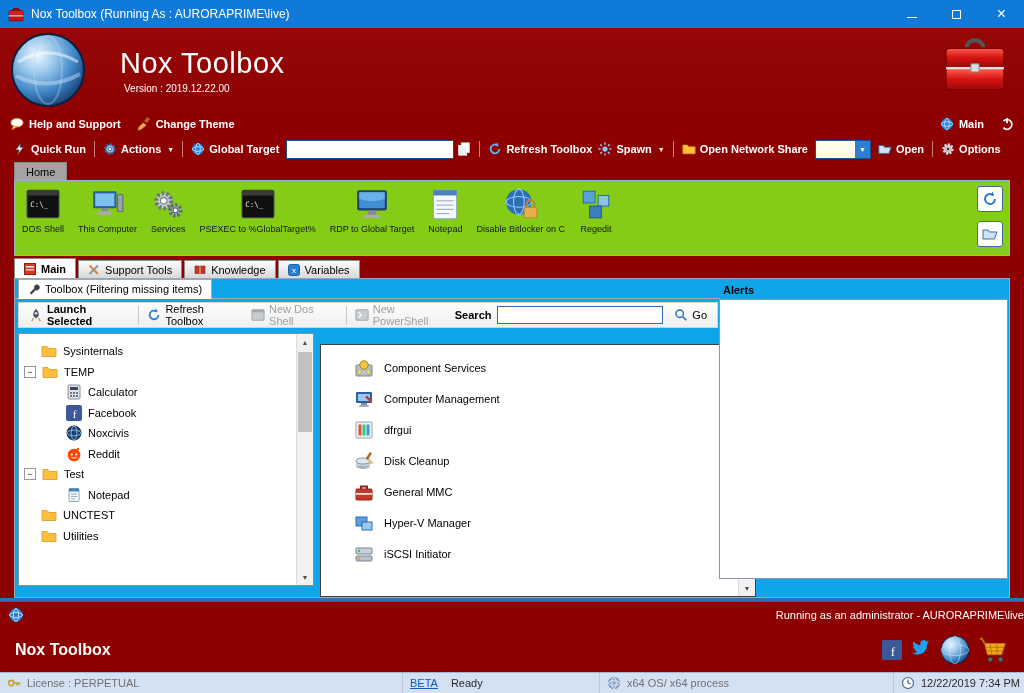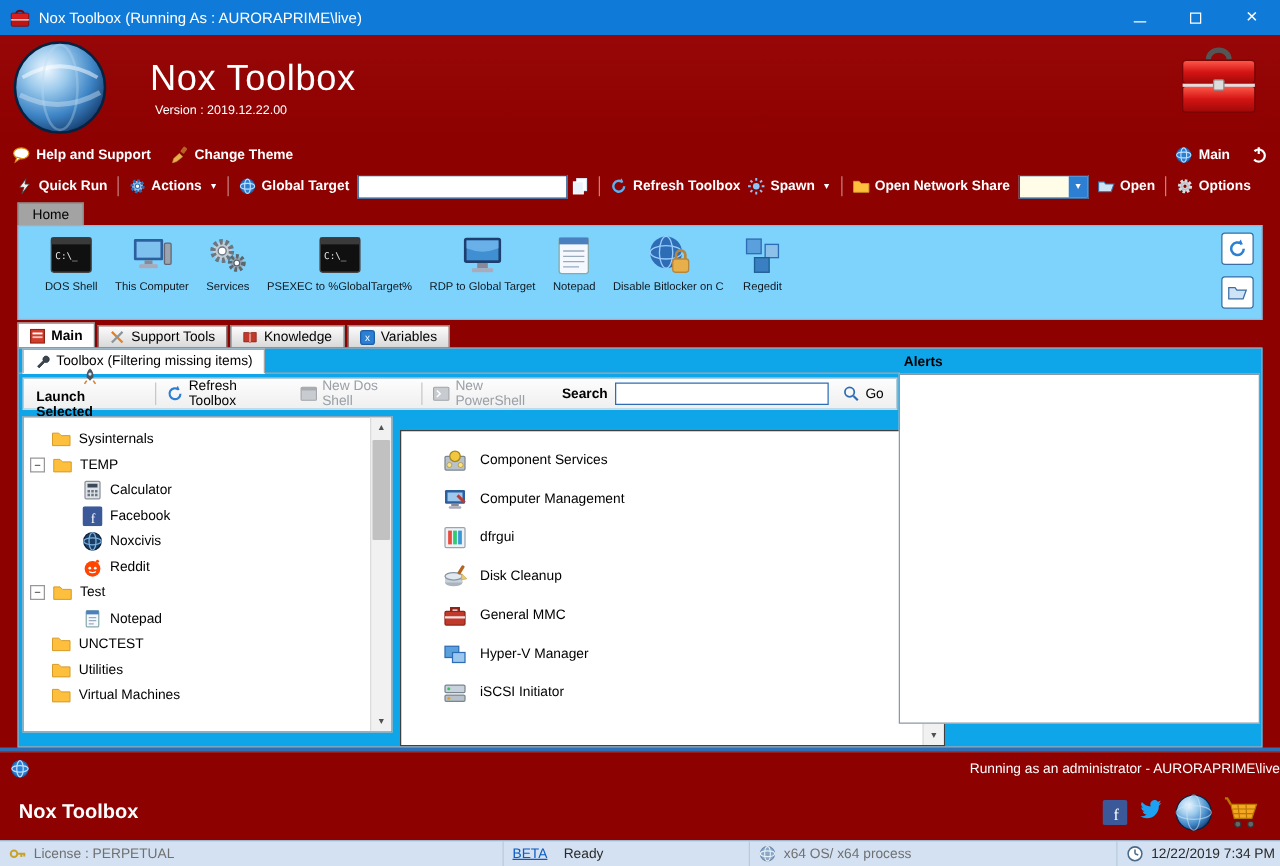--- a/index.html
+++ b/index.html
@@ -39,38 +39,38 @@
   .tsep{width:1px;height:16px;background:rgba(255,255,255,.5);margin:0 5px;}
   .gt-input{width:168px;height:19px;background:#fff;border:1px solid #1a4f8a;margin-left:4px;font-size:11px;padding:0 3px;}
   .combo{width:56px;height:19px;background:#fffce8;border:1px solid #1a4f8a;display:flex;margin:0 4px;}
   .combo-btn{margin-left:auto;width:15px;background:#2d7fd3;color:#fff;font-size:7px;display:flex;align-items:center;justify-content:center;}
   .dd{font-size:7px;margin-left:2px;}
 
   
   .hometab-row{height:18px;padding-left:14px;display:flex;align-items:flex-end;}
   .home-tab{height:18px;background:#a3a3a3;border:1px solid #8a8a8a;border-bottom:none;padding:0 11px;font-size:11px;color:#000;display:flex;align-items:center;cursor:default;}
   .iconpanel-row{height:78px;padding:0 14px;}
-  .iconpanel{height:76px;background:#7dd3fc;border:1px solid #9ab0c8;position:relative;display:flex;align-items:flex-start;padding:5px 14px;}
+  .iconpanel{height:76px;background:#84cc16;border:1px solid #9ab0c8;position:relative;display:flex;align-items:flex-start;padding:5px 0;}
   .qitem{display:flex;flex-direction:column;align-items:center;padding:1px 7px;cursor:default;}
   .qlabel{font-size:9px;color:#101820;margin-top:3px;white-space:nowrap;}
   .panel-btns{position:absolute;right:6px;top:5px;display:flex;flex-direction:column;gap:9px;}
   .pbtn{width:26px;height:26px;border:1px solid #3a6ea5;border-radius:3px;background:#fff;display:flex;align-items:center;justify-content:center;cursor:default;}
 
   
   .tabrow{height:20px;padding-left:14px;display:flex;align-items:flex-end;gap:2px;}
   .tab{height:18px;display:flex;align-items:center;gap:5px;padding:0 9px;font-size:11px;background:linear-gradient(#fcfcfc,#d8d8d8);border:1px solid #8a8a8a;border-bottom:none;color:#000;cursor:default;}
   .tab.sel{height:20px;background:#fff;font-weight:bold;}
 
   
   .content{position:relative;margin:0 14px;width:996px;height:320px;background:#0ea5e9;border:1px solid #98a8b8;font-size:11px;color:#000;}
   .subtab-strip{position:absolute;left:0;top:0;width:705px;height:20px;border-bottom:1px solid #a8a8a8;}
   .subtab{position:absolute;left:3px;top:0;height:20px;background:#fff;border:1px solid #a8a8a8;border-bottom:1px solid #fff;display:flex;align-items:center;gap:5px;padding:0 9px;cursor:default;}
   .inner-toolbar{position:absolute;left:3px;top:23px;width:700px;height:26px;background:linear-gradient(#fdfdfd,#efefef);border:1px solid #d4d4d4;display:flex;align-items:center;padding:0 5px;}
   .itb-item{display:flex;align-items:center;gap:4px;margin:0 5px;cursor:default;}
-  .itb-item.bold{font-weight:bold;flex-direction:column;}
+  .itb-item.bold{font-weight:bold;}
   .itb-item.disabled{color:#9aa0a6;}
   .itb-sep{width:1px;height:18px;background:#c8c8c8;margin:0 3px;}
   .itb-spacer{flex:1;}
   .search-label{font-weight:bold;margin-right:6px;}
   .search-input{width:172px;height:18px;border:1px solid #2d6db5;background:#fff;font-size:11px;padding:0 3px;margin-right:6px;}
 
   .tree-panel{position:absolute;left:3px;top:54px;width:296px;height:253px;border:1px solid #828f9c;background:#fff;overflow:hidden;}
   .tree-inner{padding-top:7px;}
   .trow{height:20.5px;display:flex;align-items:center;gap:6px;cursor:default;}
   .lv1{padding-left:22px;}
@@ -655,28 +655,20 @@
 
       <div class="trow lv1">
         <span class="i16">
             <svg viewBox="0 0 16 16">
               <path d="M1 3.5 h5 l2 2 h7 v8 H1z" fill="#fdbf3c" stroke="#d79b28" stroke-width=".8"></path>
             </svg>
           </span>
         <span>Utilities</span>
       </div>
 
-      <div class="trow lv1">
-        <span class="i16">
-            <svg viewBox="0 0 16 16">
-              <path d="M1 3.5 h5 l2 2 h7 v8 H1z" fill="#fdbf3c" stroke="#d79b28" stroke-width=".8"></path>
-            </svg>
-          </span>
-        <span>Virtual Machines</span>
-      </div>
 
     </div>
     <div class="vscroll">
       <div class="sarrow up">▲</div>
       <div class="sthumb" style="top:18px;height:80px;"></div>
       <div class="sarrow down">▼</div>
     </div>
   </div>
 
   <div class="list-panel">

